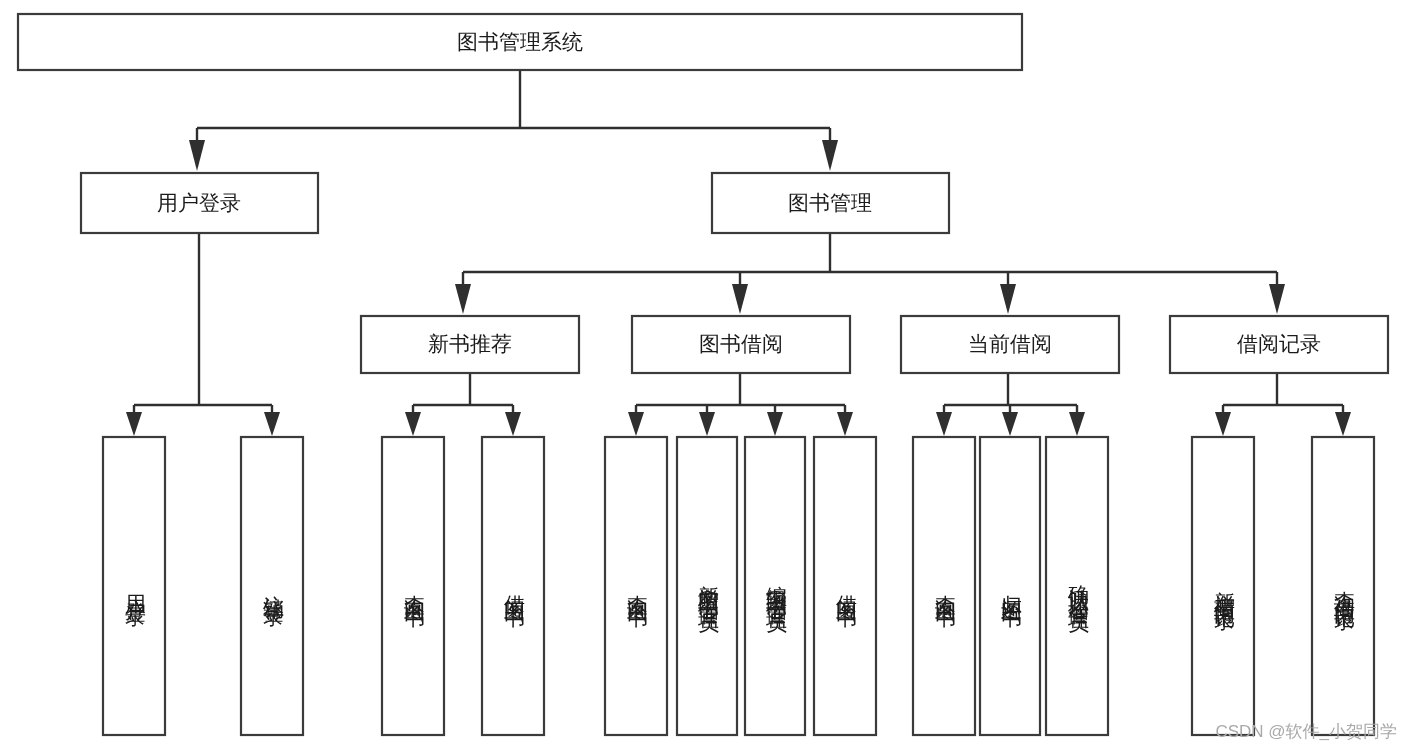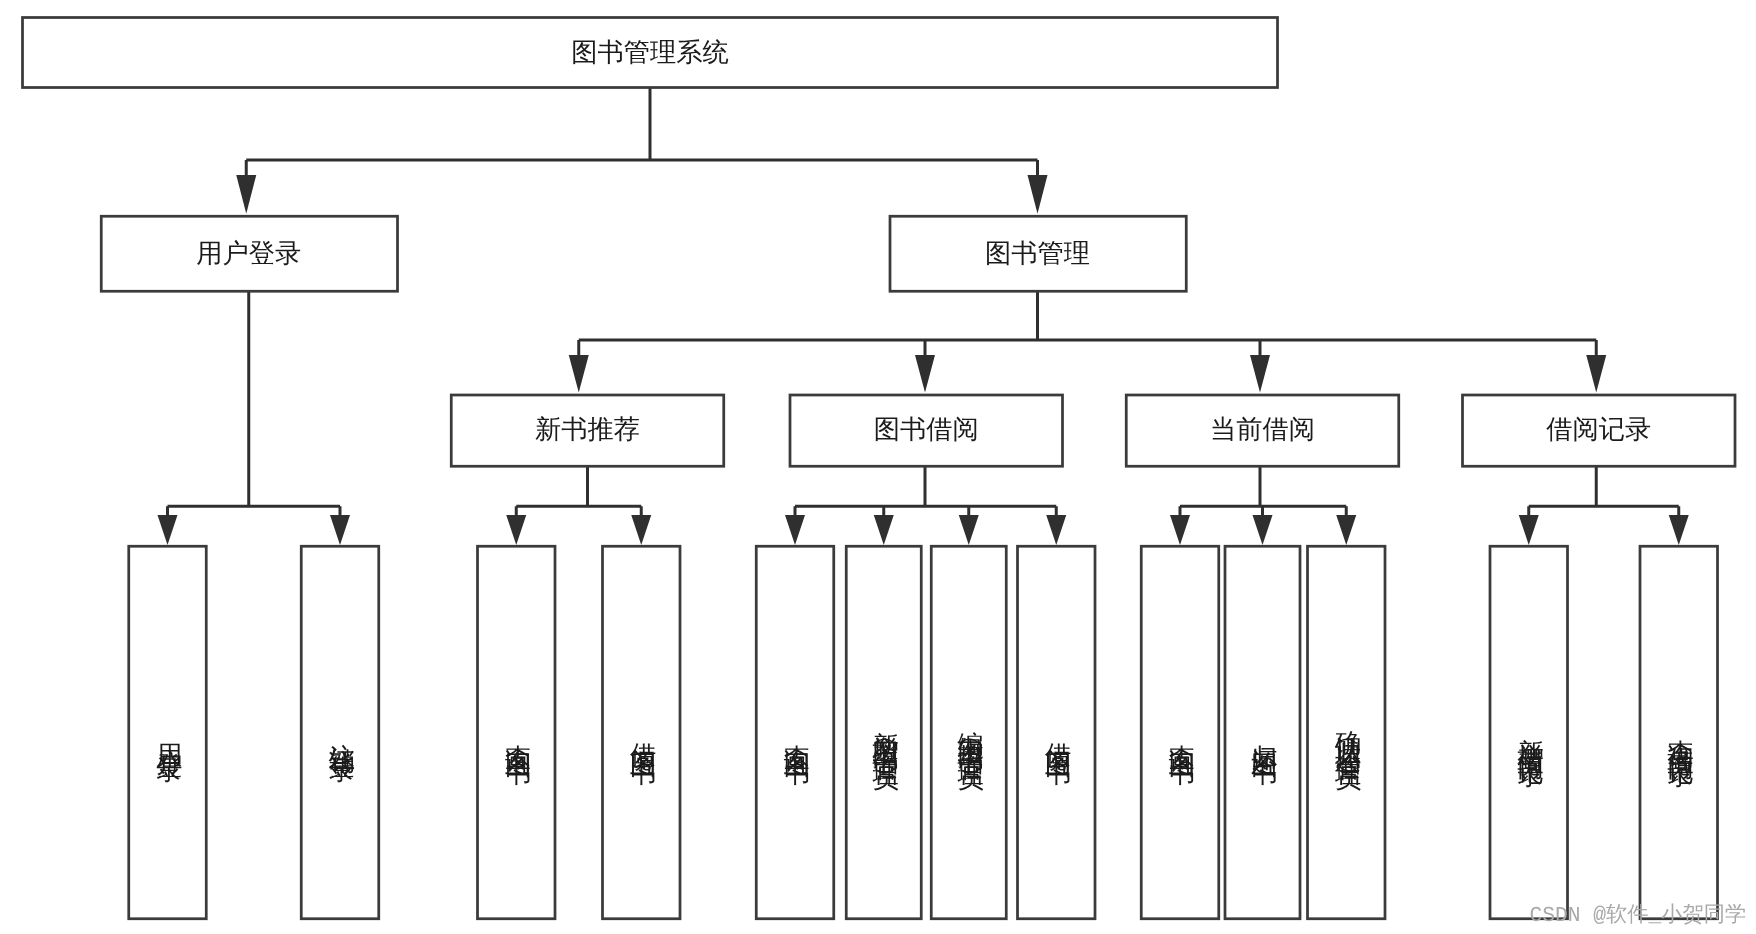--- a/index.html
+++ b/index.html
@@ -51,21 +51,21 @@
   .label-v {
     font-size: 21px;
     writing-mode: vertical-rl;
     text-orientation: upright;
     letter-spacing: 4px;
   }
   .watermark {
     position: absolute;
     right: 8px;
     bottom: 4px;
-    font-family: Liberation Mono, monospace;
+    font-family: Liberation Sans, sans-serif;
     font-size: 17px;
     color: #a9a9a9;
     white-space: nowrap;
     pointer-events: none;
   }
 </style>
 </head>
 <body>
 
 <div id="diagram-root">

